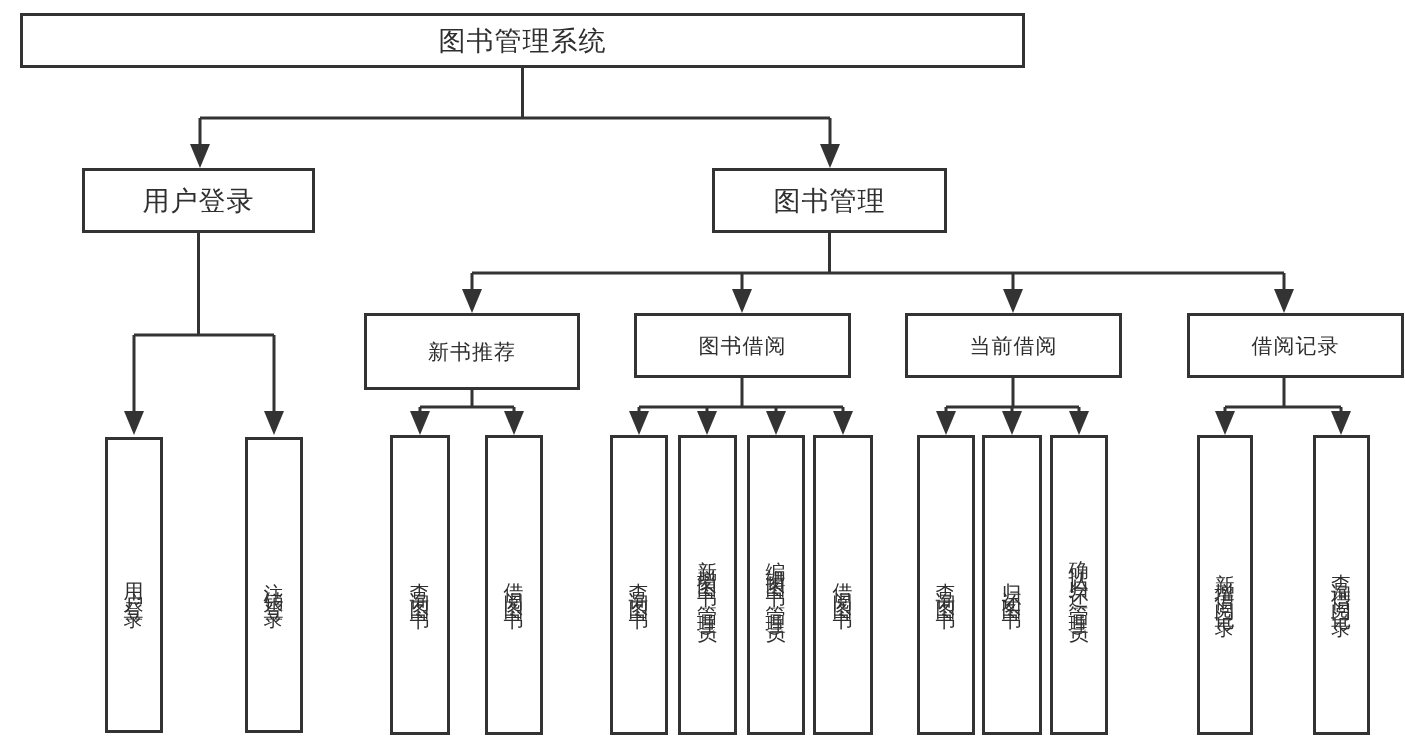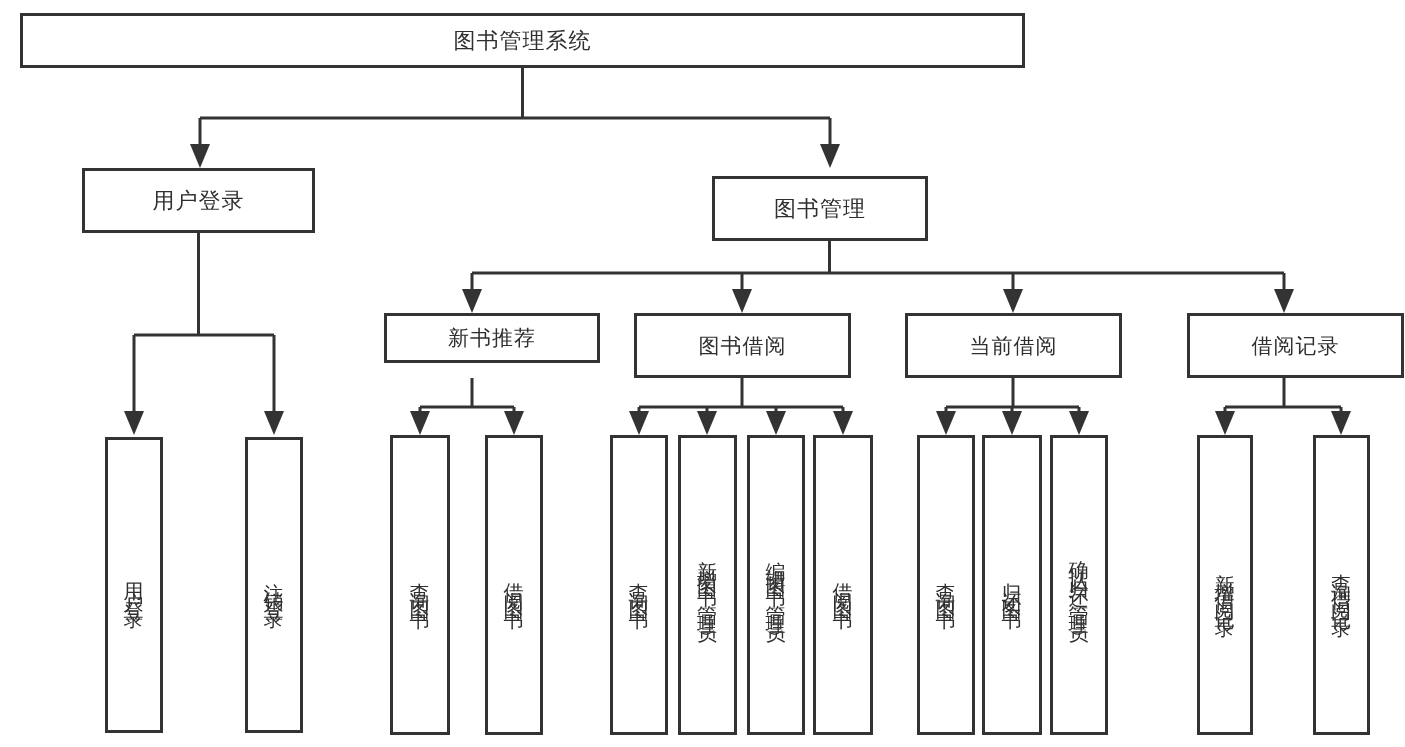--- a/index.html
+++ b/index.html
@@ -23,21 +23,21 @@
   .node{
     position:absolute;
     border:3px solid var(--line);
     background:#ffffff;
     display:flex;
     align-items:center;
     justify-content:center;
     z-index:2;
   }
   .node .lbl{
-    font-size:22px;
+    font-size:27px;
     letter-spacing:1px;
     color:var(--text);
     white-space:nowrap;
   }
   .leaf .lbl{
     writing-mode:vertical-rl;
     text-orientation:mixed;
     font-size:20px;
     letter-spacing:0.45em;
     line-height:1;
@@ -96,32 +96,32 @@
     <polygon points="1331,411 1351,411 1341,435"></polygon>
   </svg>
 
   <div class="node" style="left:20px;top:13px;width:1005px;height:55px;">
     <span class="lbl">图书管理系统</span>
   </div>
 
   <div class="node" style="left:82px;top:168px;width:233px;height:65px;">
     <span class="lbl">用户登录</span>
   </div>
-  <div class="node" style="left:712px;top:168px;width:216px;height:65px;margin-top:8px;">
+  <div class="node" style="left:712px;top:168px;width:235px;height:65px;">
     <span class="lbl">图书管理</span>
   </div>
 
   <div class="node leaf" style="left:105px;top:437px;width:58px;height:296px;">
     <span class="lbl">用户登录</span>
   </div>
   <div class="node leaf" style="left:245px;top:437px;width:58px;height:296px;">
     <span class="lbl">注销登录</span>
   </div>
 
-  <div class="node lvl2" style="left:364px;top:313px;width:216px;height:50px;margin-left:20px;">
+  <div class="node lvl2" style="left:364px;top:313px;width:216px;height:77px;">
     <span class="lbl">新书推荐</span>
   </div>
   <div class="node lvl2" style="left:905px;top:313px;width:217px;height:65px;">
     <span class="lbl">当前借阅</span>
   </div>
   <div class="node lvl2" style="left:634px;top:313px;width:217px;height:65px;">
     <span class="lbl">图书借阅</span>
   </div>
   <div class="node lvl2" style="left:1176px;top:313px;width:217px;height:65px;margin-left:11px;">
     <span class="lbl">借阅记录</span>

